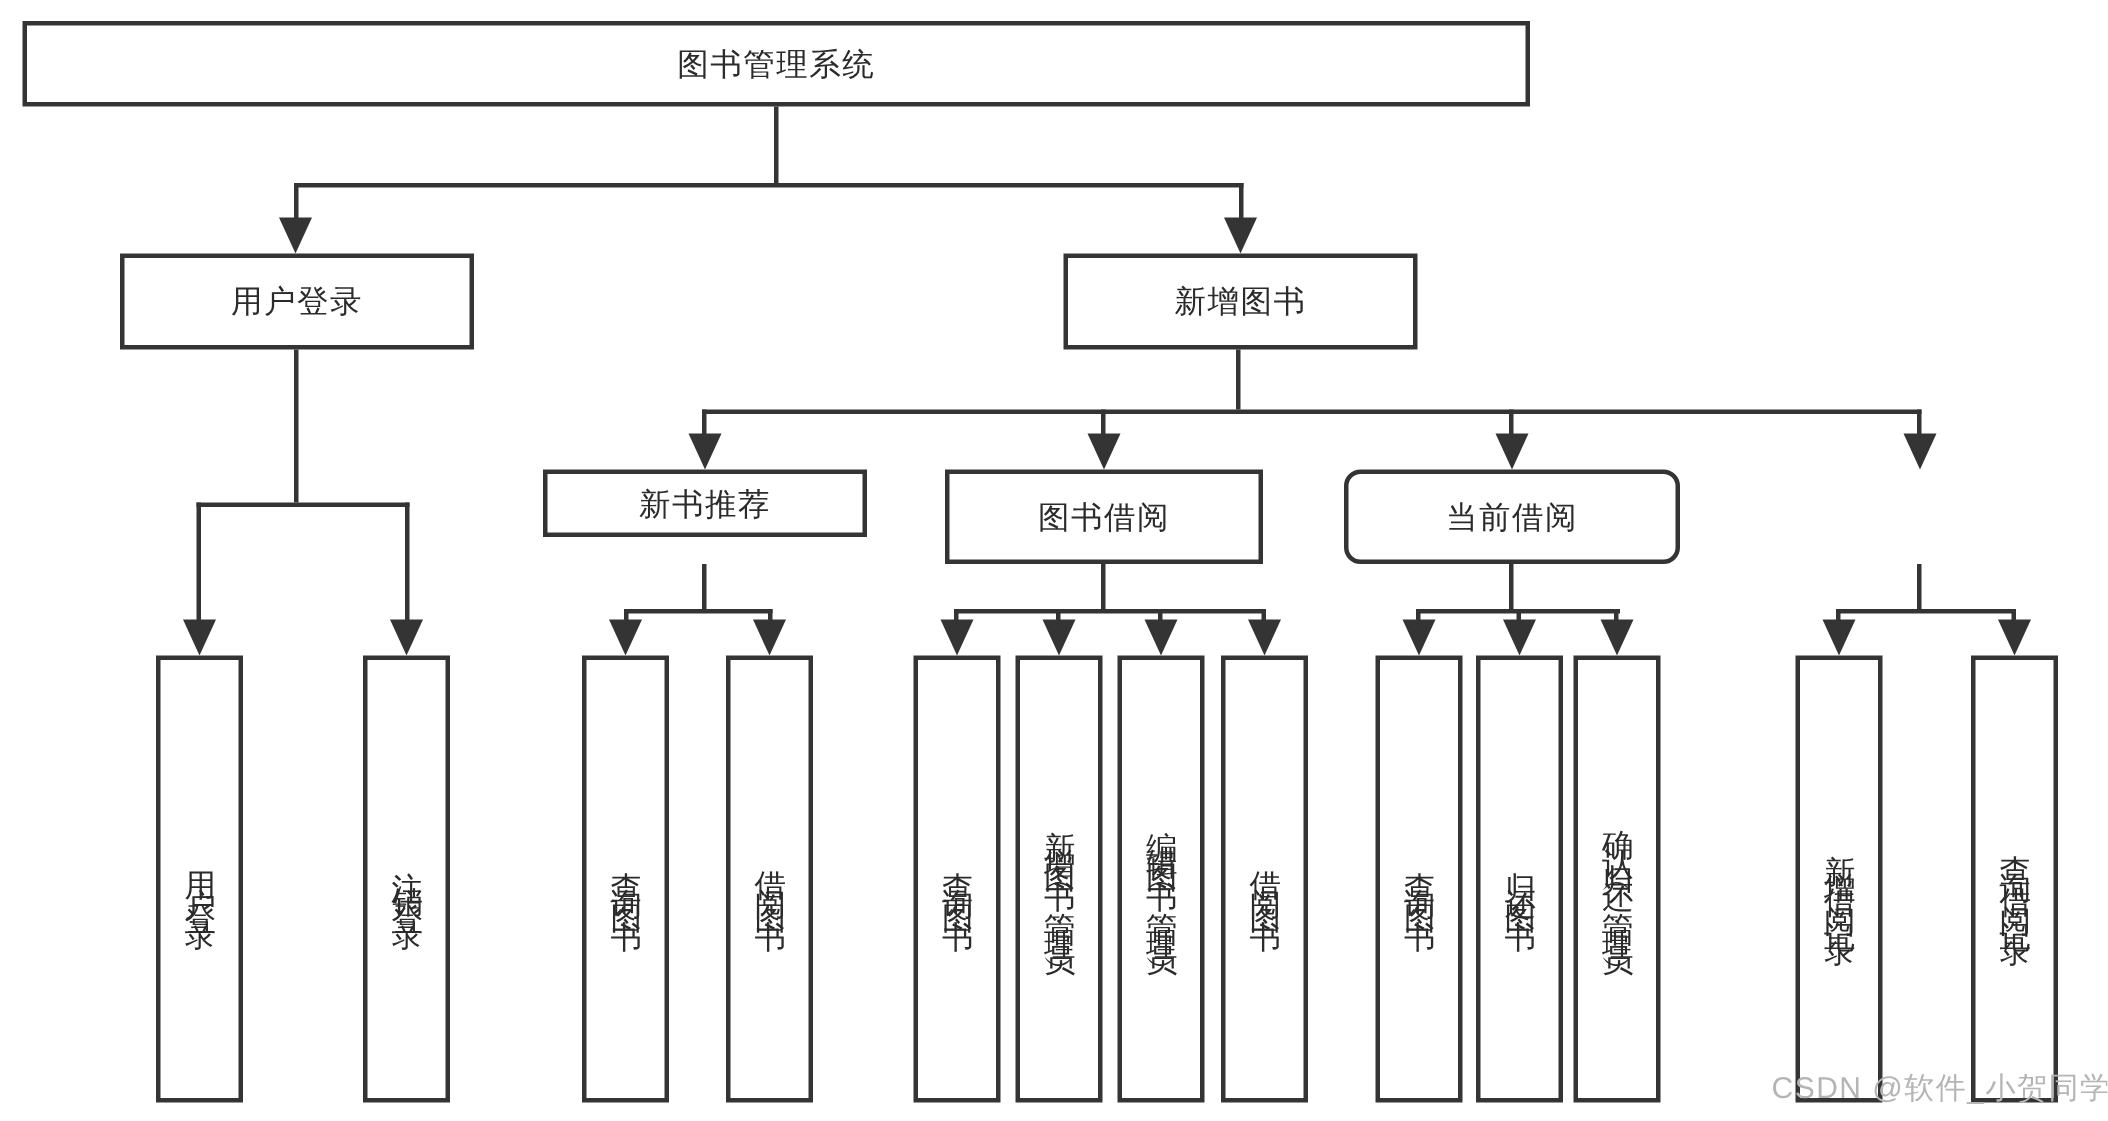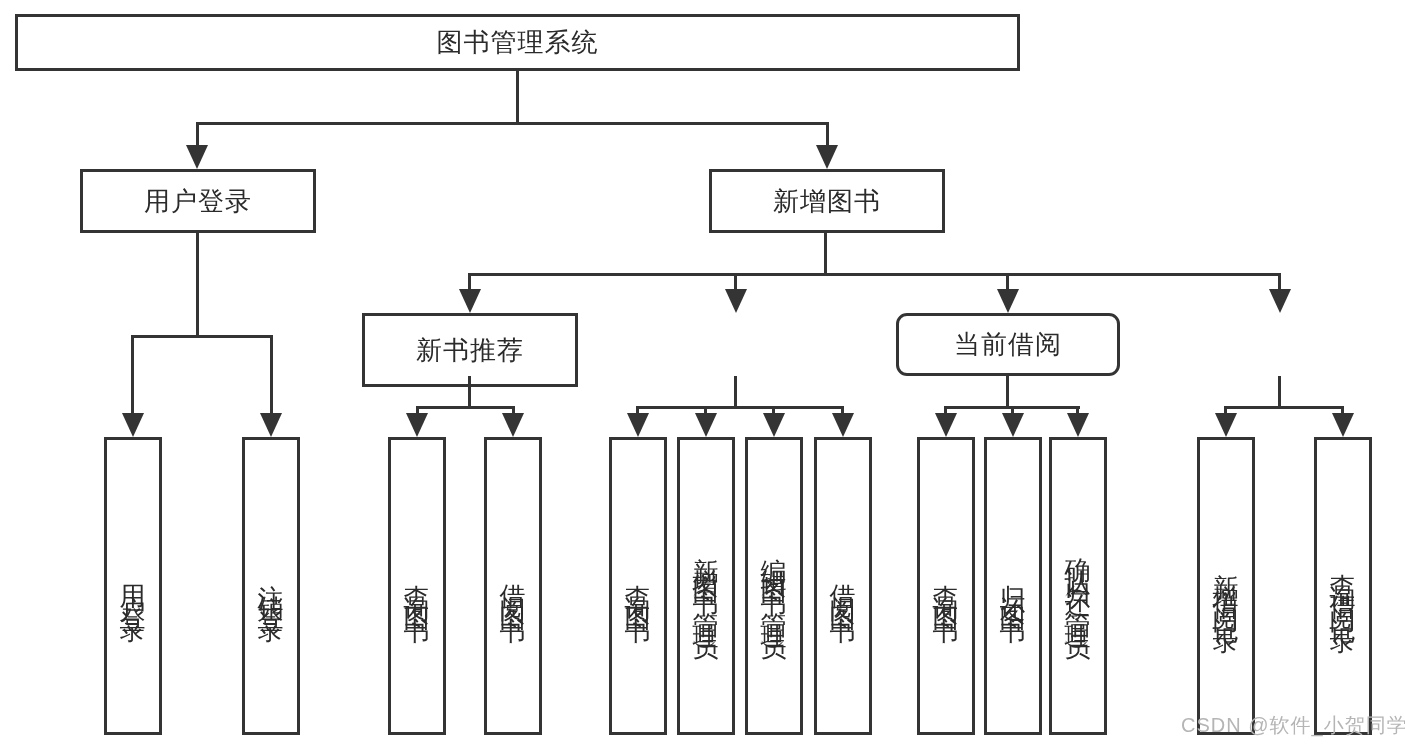--- a/index.html
+++ b/index.html
@@ -13,21 +13,21 @@
   }
   .box {
     position: absolute;
     box-sizing: border-box;
     background: #ffffff;
     border: 3px solid #343434;
     display: flex;
     align-items: center;
     justify-content: center;
     color: #2b2b2b;
-    font-size: 26px;
+    font-size: 21px;
     letter-spacing: 1px;
   }
   .leaf .label {
     writing-mode: vertical-rl;
     text-orientation: mixed;
     letter-spacing: 11px;
     line-height: 1;
   }
   .hline, .vline {
     position: absolute;
@@ -87,22 +87,25 @@
   <div class="hline" style="left:468px; top:273px; width:813px;"></div>
   <div class="vline" style="left:468px; top:273px; height:18px;"></div>
   <div class="arrow" style="left:459px; top:289px;"></div>
   <div class="vline" style="left:734px; top:273px; height:18px;"></div>
   <div class="arrow" style="left:725px; top:289px;"></div>
   <div class="vline" style="left:1006px; top:273px; height:18px;"></div>
   <div class="arrow" style="left:997px; top:289px;"></div>
   <div class="vline" style="left:1278px; top:273px; height:18px;"></div>
   <div class="arrow" style="left:1269px; top:289px;"></div>
 
-  <div class="box" style="left:362px; top:313px; width:216px; height:74px;text-align:right;">
+  <div class="box" style="left:362px; top:313px; width:216px; height:45px;text-align:right;">
     <span class="label">新书推荐</span>
+  </div>
+  <div class="box" style="left:630px; top:313px; width:212px; height:63px;">
+    <span class="label">图书借阅</span>
   </div>
   <div class="box" style="left:896px; top:313px; width:224px; height:63px;border-radius:11px;">
     <span class="label">当前借阅</span>
   </div>
 
   <div class="vline" style="left:468px; top:376px; height:30px;"></div>
   <div class="hline" style="left:416px; top:406px; width:99px;"></div>
   <div class="vline" style="left:416px; top:406px; height:9px;"></div>
   <div class="arrow" style="left:406px; top:413px;"></div>
   <div class="vline" style="left:512px; top:406px; height:9px;"></div>

